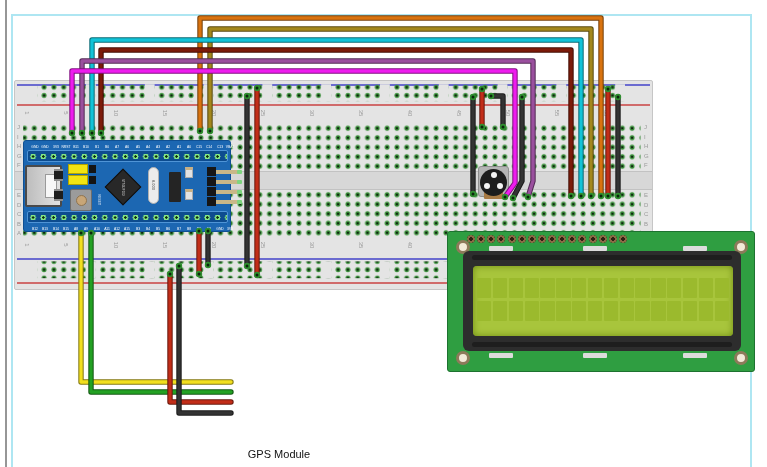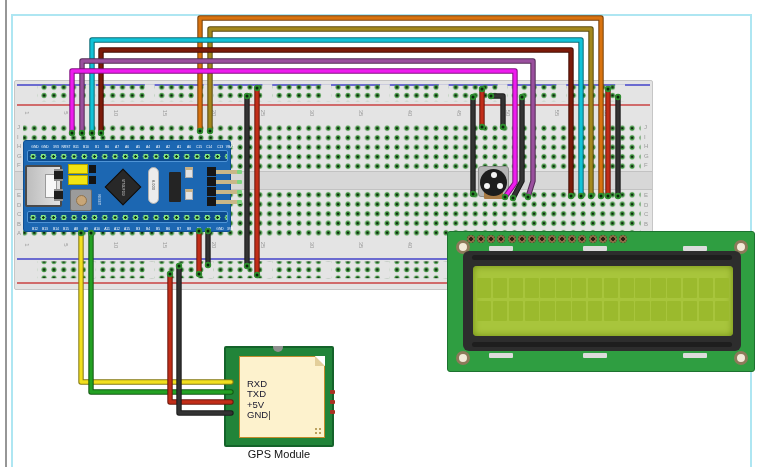--- a/index.html
+++ b/index.html
@@ -341,36 +341,20 @@
         <div class="cell"></div>
         <div class="cell"></div>
         <div class="cell"></div>
         <div class="cell"></div>
         <div class="cell"></div>
         <div class="cell"></div>
         <div class="cell"></div>
       </div>
   </div>
 
-  <div id="gps">
-    <div id="gps-notch"></div>
-    <div id="gps-note">
-      <div id="gps-fold"></div>
-      <div id="gps-lines">
-        <div class="gps-line">RXD</div>
-        <div class="gps-line">TXD</div>
-        <div class="gps-line">+5V</div>
-        <div class="gps-line"><span>GND</span><span class="caret">|</span></div>
-      </div>
-      <div id="gps-grip"></div>
-    </div>
-    <div class="gps-pad" style="top:42px"></div>
-    <div class="gps-pad" style="top:52px"></div>
-    <div class="gps-pad" style="top:62px"></div>
-  </div>
   <div id="gps-label">GPS Module</div>
 
   <svg id="wires">
       <g>
         <polyline points="200,131 200,18 601,18 601,196" fill="none" stroke="rgb(119,63,8)" stroke-width="5.4" stroke-linecap="round" stroke-linejoin="round"></polyline>
         <polyline points="200,131 200,18 601,18 601,196" fill="none" stroke="#d9730f" stroke-width="3.3" stroke-linecap="round" stroke-linejoin="round"></polyline>
         <circle cx="200" cy="131" r="3.2" fill="#2f8f2f"></circle>
         <circle cx="200" cy="131" r="1.5" fill="#0c260c"></circle>
         <circle cx="601" cy="196" r="3.2" fill="#2f8f2f"></circle>
         <circle cx="601" cy="196" r="1.5" fill="#0c260c"></circle>

